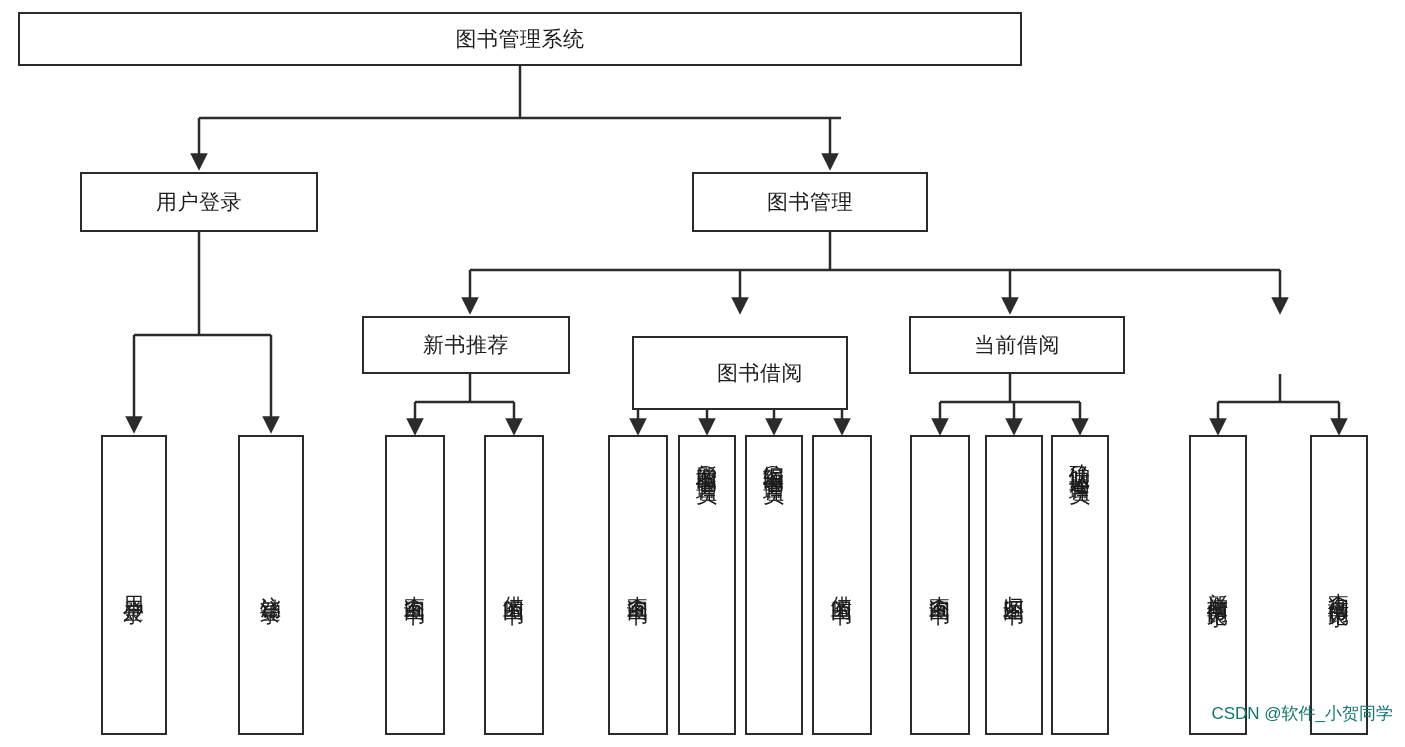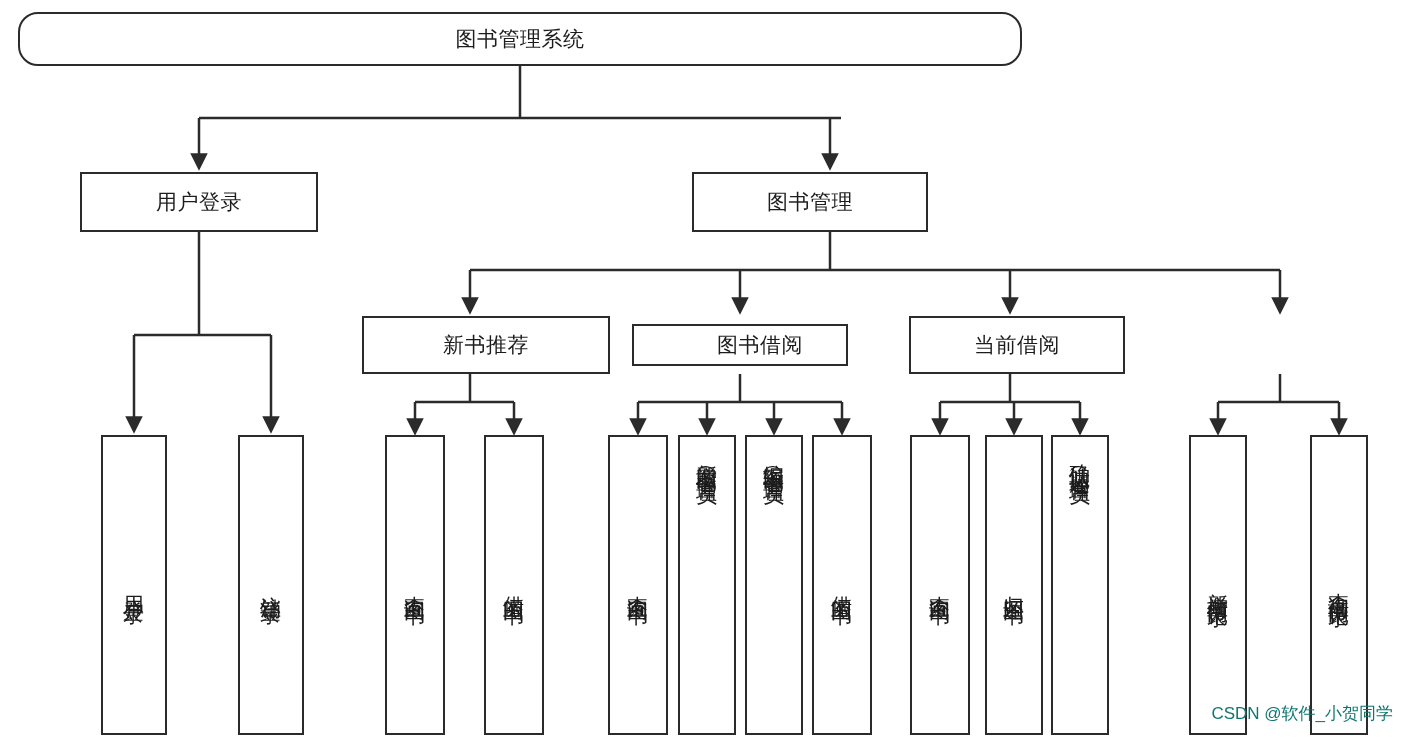--- a/index.html
+++ b/index.html
@@ -119,35 +119,35 @@
       <path d="M 1014 402 L 1014 427" marker-end="url(#arrow)"></path>
       <path d="M 1080 402 L 1080 427" marker-end="url(#arrow)"></path>
 
       <path d="M 1280 374 L 1280 402"></path>
       <path d="M 1218 402 L 1339 402"></path>
       <path d="M 1218 402 L 1218 427" marker-end="url(#arrow)"></path>
       <path d="M 1339 402 L 1339 427" marker-end="url(#arrow)"></path>
     </g>
   </svg>
 
-  <div class="node" style="left:18px; top:12px; width:1004px; height:54px;border-radius:20px;">
+  <div class="node" style="left:18px; top:12px; width:1004px; height:54px;">
     <span class="node-label">图书管理系统</span>
   </div>
 
   <div class="node" style="left:80px; top:172px; width:238px; height:60px;">
     <span class="node-label">用户登录</span>
   </div>
   <div class="node" style="left:692px; top:172px; width:236px; height:60px;">
     <span class="node-label">图书管理</span>
   </div>
 
-  <div class="node" style="left:362px; top:316px; width:248px; height:58px;align-items:center;">
+  <div class="node" style="left:362px; top:316px; width:208px; height:58px;align-items:center;">
     <span class="node-label">新书推荐</span>
   </div>
-  <div class="node" style="left:632px; top:324px; width:216px; height:42px;padding-left:40px;">
+  <div class="node" style="left:632px; top:336px; width:216px; height:74px;padding-left:40px;">
     <span class="node-label">图书借阅</span>
   </div>
   <div class="node" style="left:902px; top:316px; width:216px; height:58px;margin-left:7px;">
     <span class="node-label">当前借阅</span>
   </div>
 
   <div class="node vertical centered" style="left:101px; top:435px; width:66px; height:300px;">
     <span class="node-label">用户登录</span>
   </div>
   <div class="node vertical centered" style="left:238px; top:435px; width:66px; height:300px;">

